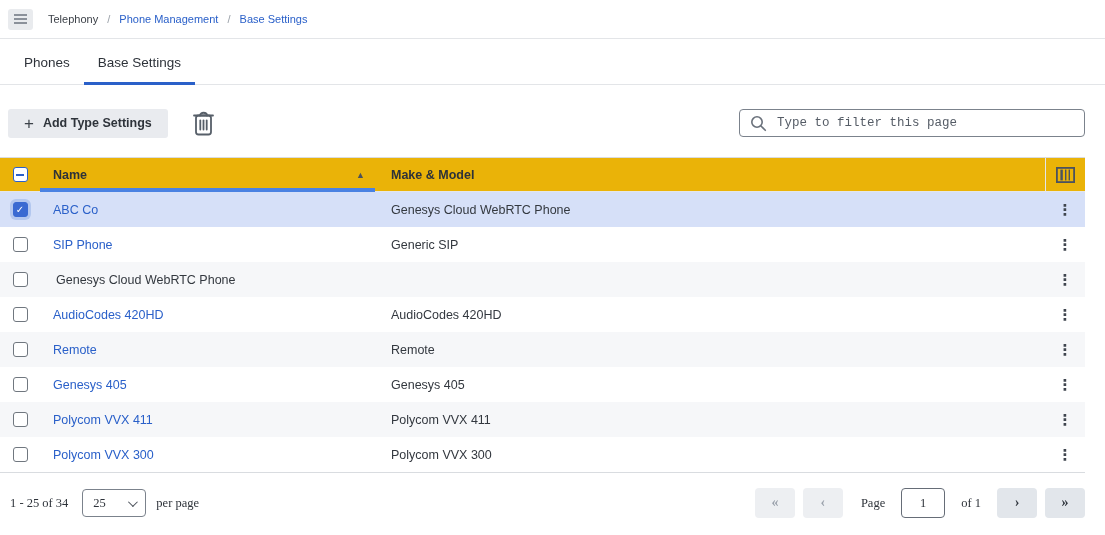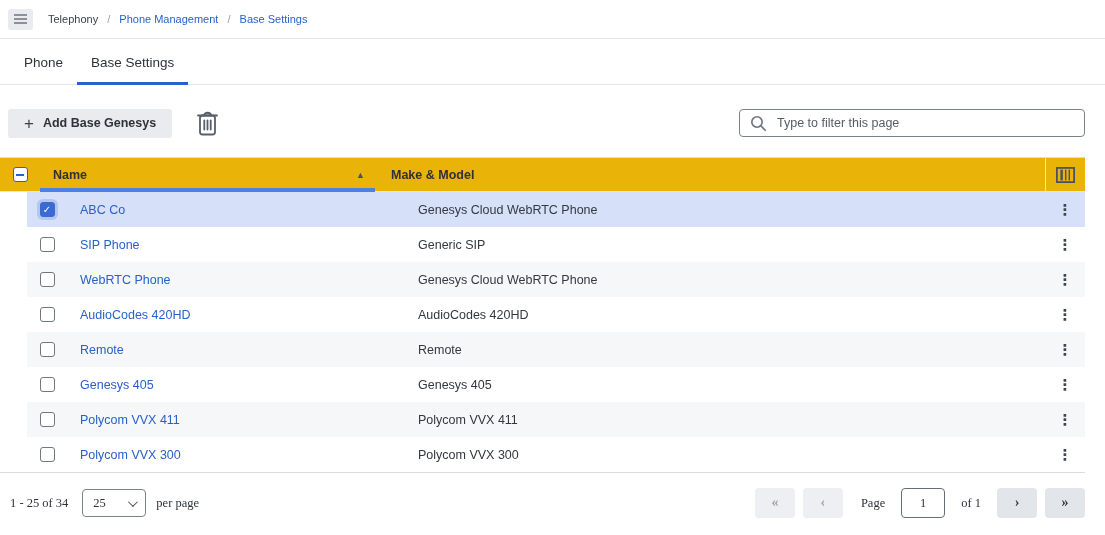--- a/index.html
+++ b/index.html
@@ -36,35 +36,35 @@
     display:flex; align-items:center; gap:9px; cursor:pointer;
   }
   .add-btn .plus { font-size:17px; font-weight:400; color:#3c424a; line-height:1; }
   .trash-btn { margin-left:24px; background:none; border:none; padding:0; cursor:pointer; display:flex; }
   .search-box {
     margin-left:auto; width:346px; height:28px; background:#fff;
     border:1px solid #7b828c; border-radius:4px; display:flex; align-items:center; padding:0 10px;
   }
   .search-box input {
     flex:1; border:none; outline:none; background:transparent; margin-left:8px;
-    font-family:Liberation Sans, sans-serif; font-size:12.5px; color:#2e333a;
+    font-family:Liberation Mono, monospace; font-size:12.5px; color:#2e333a;
   }
   .search-box input::placeholder { color:#555c66; opacity:1; }
 
   
   .table { margin-top:19px; width:1085px; border-top:1px solid #d9dce0; border-bottom:1px solid #d9dce0; }
   .thead { display:flex; align-items:center; height:34px; position:relative; border-bottom:1px solid #e4e6ea; background:#eab308; }
   .th-cb { width:40px; display:flex; justify-content:center; }
   .th-name { width:335px; display:flex; align-items:center; padding-left:13px; font-weight:700; color:#2d3239; cursor:pointer; }
   .sort-arrow { margin-left:auto; margin-right:10px; font-size:9px; color:#4c525b; }
   .sort-underline { position:absolute; left:40px; bottom:-1px; width:335px; height:4px; background:#4a82e2; }
   .th-model { flex:1; padding-left:16px; font-weight:700; color:#2d3239; cursor:pointer; }
   .th-actions { width:40px; align-self:stretch; border-left:1px solid #e4e6ea; display:flex; align-items:center; justify-content:center; cursor:pointer; }
 
-  .row { display:flex; align-items:center; height:35px; background:#fff;margin-left:27px; }
+  .row { display:flex; align-items:center; height:35px; background:#fff; }
   .row:nth-child(odd) { background:#f6f7f9; }
   .row.selected { background:#d6e0f8; }
   .row-cb { width:40px; display:flex; justify-content:center; }
   .cb { width:15px; height:15px; border:1.5px solid #70777f; border-radius:3px; background:#fff; cursor:pointer; }
   .cb.indeterminate { border-color:#2a60c9; display:flex; align-items:center; justify-content:center; }
   .cb.indeterminate::after { content:""; width:8px; height:2px; background:#2a60c9; }
   .cb.checked {
     background:#3a6ad2; border-color:#3a6ad2; display:flex; align-items:center; justify-content:center;
     box-shadow:0 0 0 3px #b3c7ef;
   }
@@ -108,28 +108,28 @@
   <div class="breadcrumb">
     <span class="crumb">Telephony</span>
     <span class="crumb-sep">/</span>
     <span class="crumb link">Phone Management</span>
     <span class="crumb-sep">/</span>
     <span class="crumb link">Base Settings</span>
   </div>
 </div>
 
 <div class="tabbar">
-  <div class="tab">Phone</div>
+  <div class="tab">Phones</div>
   <div class="tab active">Base Settings</div>
 </div>
 
 <div class="toolbar">
   <button class="add-btn">
     <span class="plus">+</span>
-    <span>Add Base Genesys</span>
+    <span>Add Type Settings</span>
   </button>
   <button class="trash-btn">
     <svg width="23" height="27" viewBox="0 0 23 27" fill="none" stroke="#575f69" stroke-width="1.8" stroke-linecap="round">
       <path d="M2 5.5 H21"></path>
       <path d="M8 5.5 C8 1.8 15 1.8 15 5.5"></path>
       <rect x="4" y="5.5" width="15" height="19" rx="2.5"></rect>
       <path d="M8.3 10.5 V19.5"></path>
       <path d="M11.5 10.5 V19.5"></path>
       <path d="M14.7 10.5 V19.5"></path>
     </svg>
@@ -181,21 +181,20 @@
     <div class="row-name">SIP Phone</div>
     <div class="row-model">Generic SIP</div>
     <div class="row-actions">
       <span class="kebab">⋮</span>
     </div>
   </div>
       <div class="row">
     <div class="row-cb">
       <div class="cb"></div>
     </div>
-    <div class="row-name">WebRTC Phone</div>
     <div class="row-model">Genesys Cloud WebRTC Phone</div>
     <div class="row-actions">
       <span class="kebab">⋮</span>
     </div>
   </div>
       <div class="row">
     <div class="row-cb">
       <div class="cb"></div>
     </div>
     <div class="row-name">AudioCodes 420HD</div>

